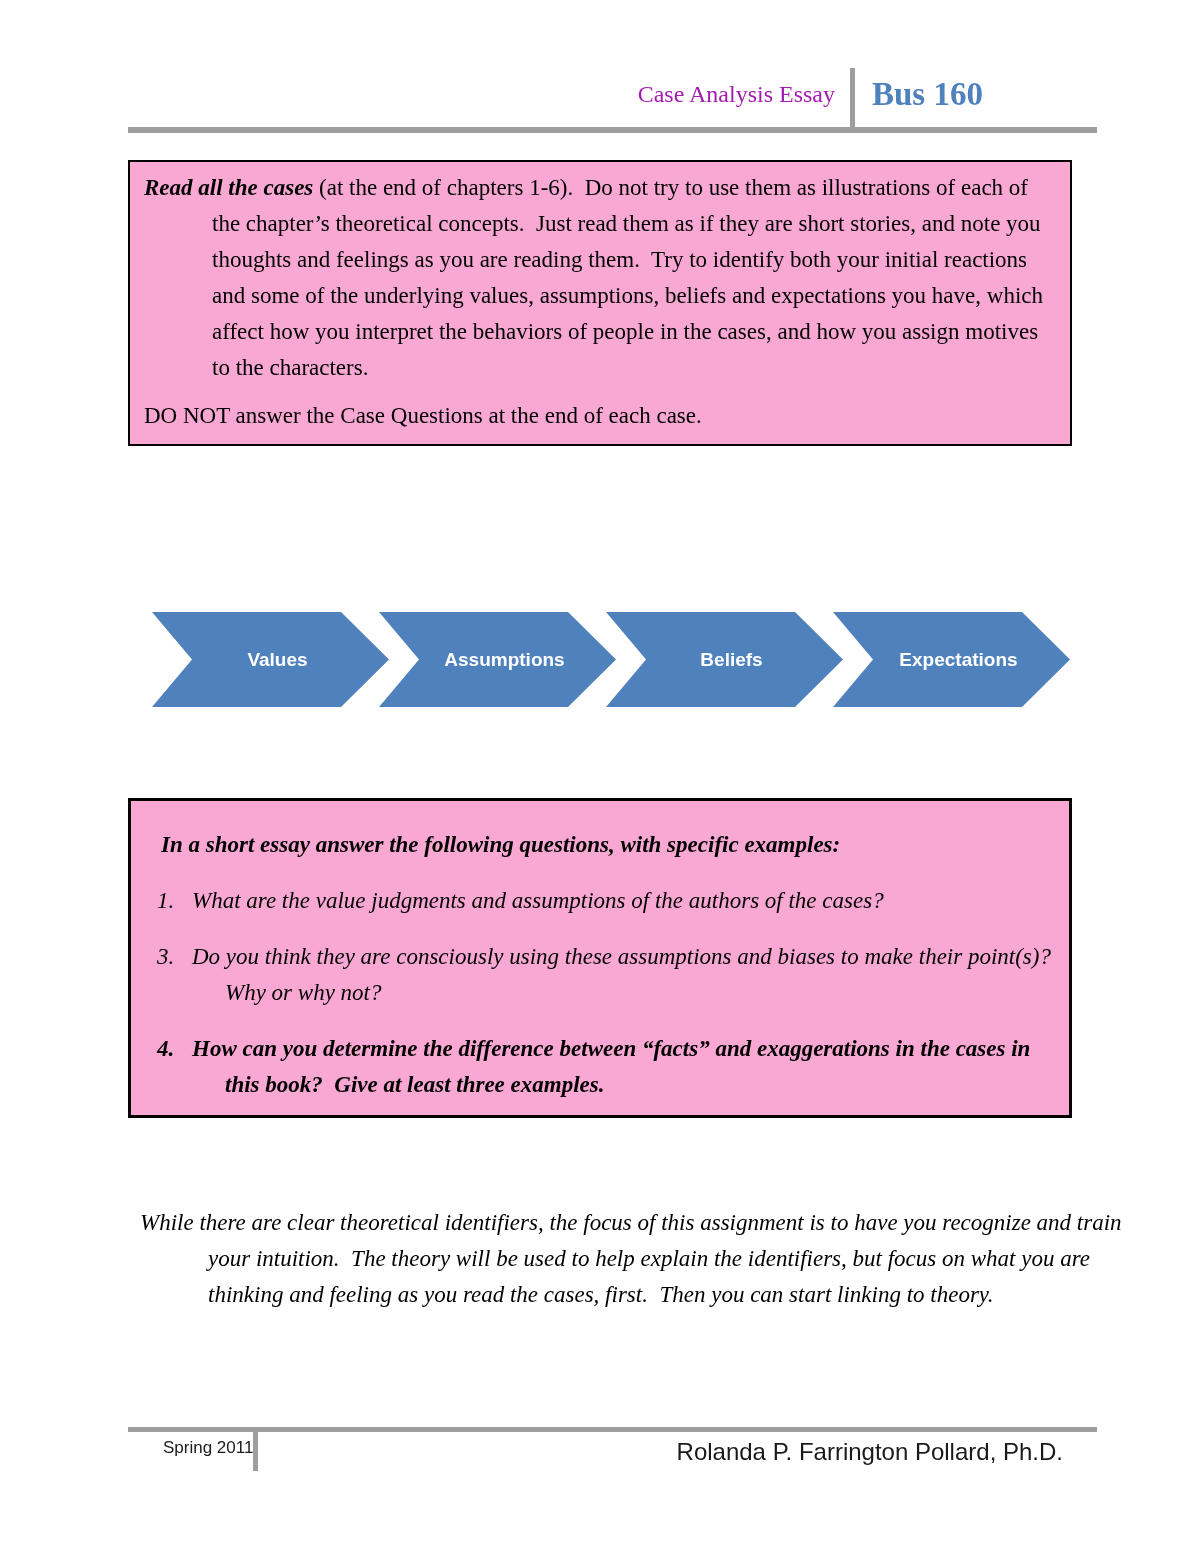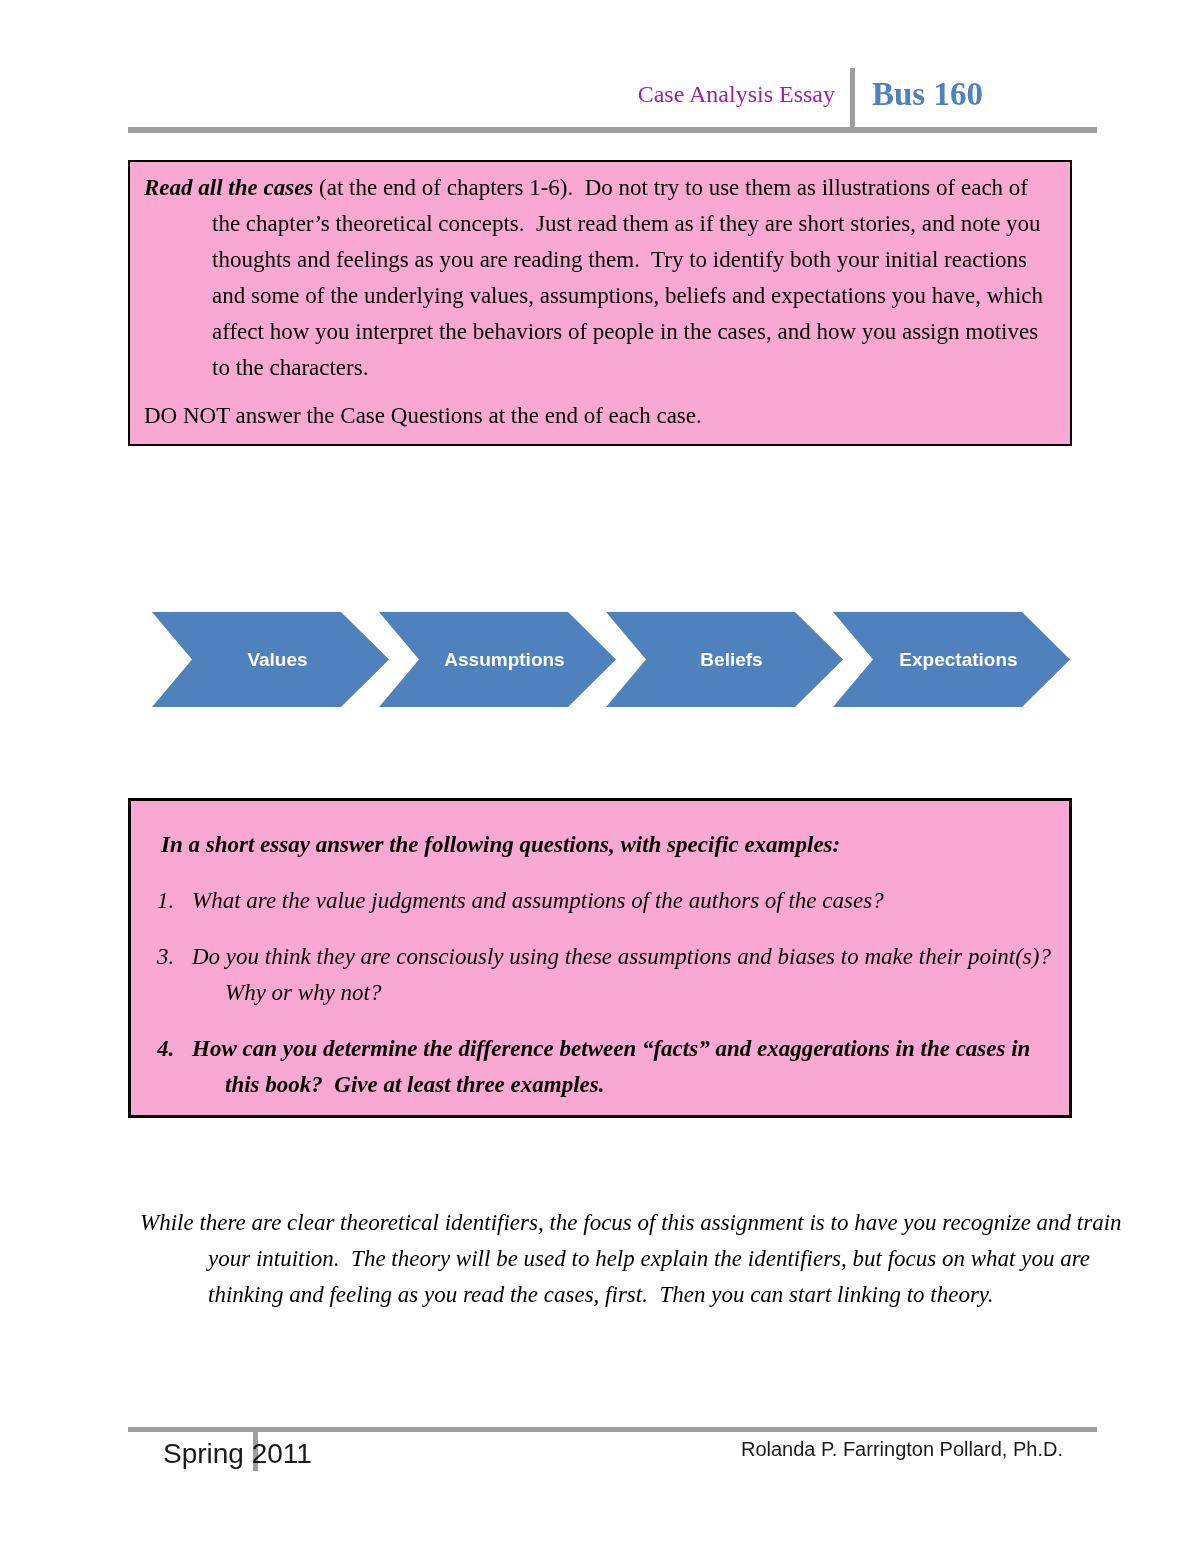--- a/index.html
+++ b/index.html
@@ -129,30 +129,30 @@
   .ftr-vbar {
     position: absolute;
     left: 253px; top: 1427px;
     width: 5px; height: 44px;
     background: #9e9e9e;
   }
   .ftr-left {
     position: absolute;
     left: 163px; top: 1438px;
     font-family: "Liberation Sans", "DejaVu Sans", sans-serif;
-    font-size: 28px;
+    font-size: 17px;
     color: #1a1a1a;
     white-space: pre-wrap;
   }
   .ftr-right {
     position: absolute;
     left: 128px; top: 1438px; width: 935px;
     text-align: right;
     font-family: "Liberation Sans", "DejaVu Sans", sans-serif;
-    font-size: 20px;
+    font-size: 24px;
     color: #1a1a1a;
     white-space: pre-wrap;
   }
 </style>
 </head>
 <body>
 
 <div class="page">
 
   <div class="hdr-title">Case Analysis Essay</div>

